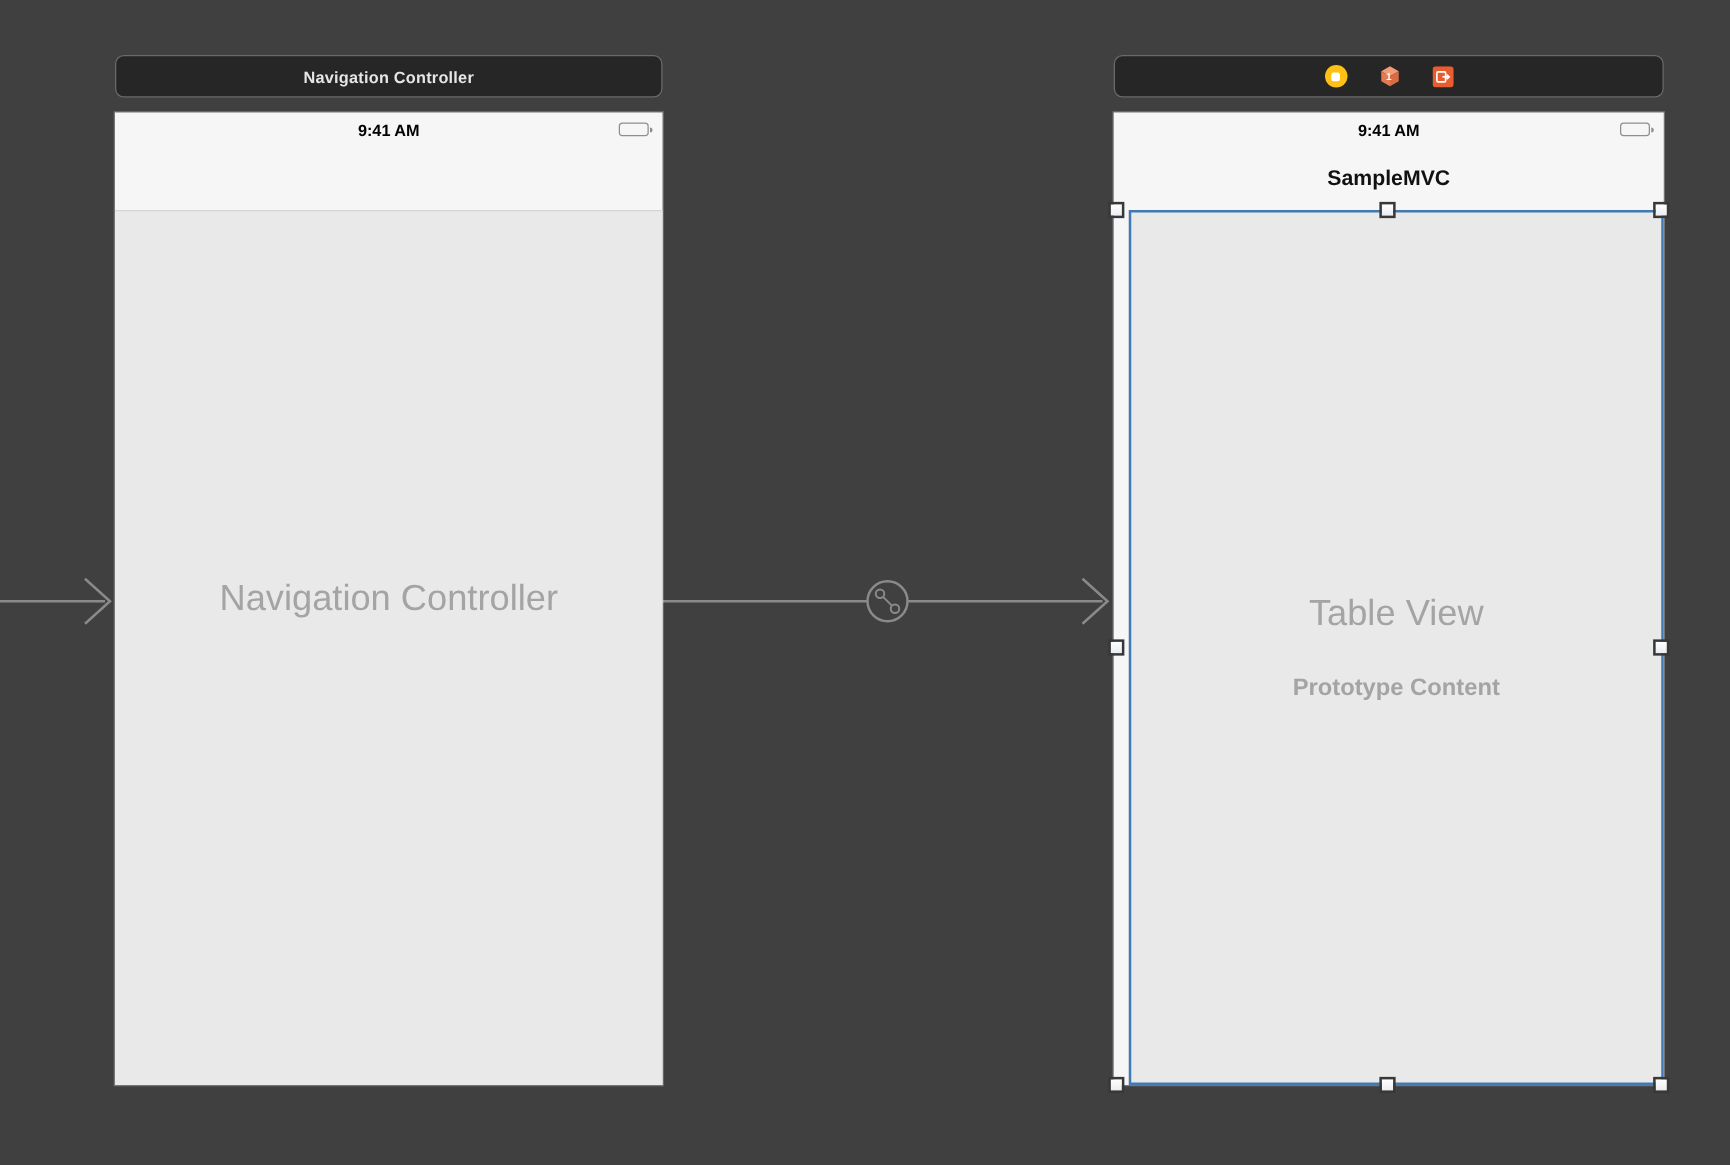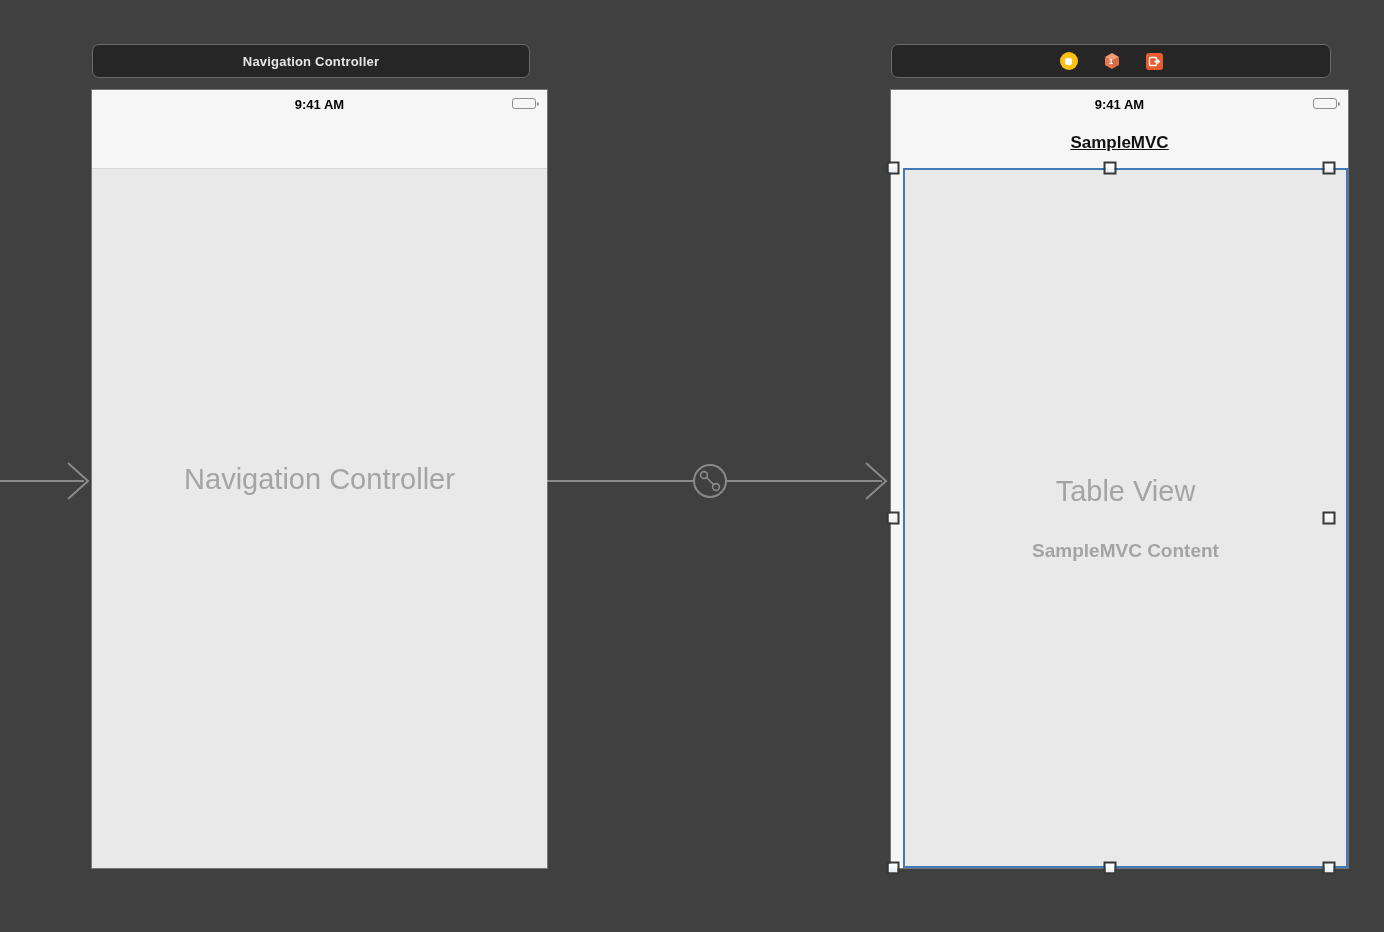--- a/index.html
+++ b/index.html
@@ -10,31 +10,31 @@
   .scene-titlebar{position:absolute;height:34px;background:#262626;border:1px solid #6a6a6a;
     border-radius:7px;display:flex;align-items:center;justify-content:center;box-sizing:border-box;}
   .scene-titlebar .tb-label{color:#e6e6e6;font-size:13px;font-weight:700;letter-spacing:.2px;}
   .tb-icons{display:flex;align-items:center;gap:25px;}
 
   
   .vc-icon{width:18px;height:18px;border-radius:50%;display:flex;align-items:center;justify-content:center;}
   .vc-icon .sq{width:7px;height:7px;background:#fff;border-radius:2px;}
 
   
-  .device{position:absolute;background:#f6f6f6;box-shadow:0 0 0 1px rgba(255,255,255,.28);padding-left:17px;}
+  .device{position:absolute;background:#f6f6f6;box-shadow:0 0 0 1px rgba(255,255,255,.28);}
   .statusbar{position:absolute;top:0;left:0;right:0;height:28px;display:flex;align-items:center;justify-content:center;}
   .status-time{font-size:13px;font-weight:700;color:#000;}
   .battery{position:absolute;right:11px;top:8px;width:24px;height:11px;border:1px solid #8e8e8e;
     border-radius:3px;box-sizing:border-box;padding:1px;}
   .battery::after{content:"";position:absolute;right:-4px;top:3px;width:2px;height:4px;background:#8e8e8e;
     border-radius:0 2px 2px 0;}
   .battery .fill{width:100%;height:100%;background:#000;border-radius:1px;}
 
   .nav-title{position:absolute;top:28px;left:0;right:0;height:50px;display:flex;align-items:center;justify-content:center;
-    font-size:17px;font-weight:700;color:#111;text-decoration:underline;}
+    font-size:17px;font-weight:700;color:#111;}
 
   .content-area{position:absolute;top:78px;left:0;right:0;bottom:0;background:#e9e9e9;border-top:1px solid #d6d6d6;}
   .center-label-wrap{position:absolute;inset:0;display:flex;align-items:center;justify-content:center;}
   .big-gray-label{font-size:29px;font-weight:500;color:#a4a4a4;}
 
   .tableview{position:absolute;top:78px;left:0;right:0;bottom:0;background:#e9e9e9;
     border:2px solid #4379b2;box-sizing:border-box;display:flex;flex-direction:column;
     align-items:center;justify-content:center;gap:32px;margin-left:12px;}
   .proto-label{font-size:19px;font-weight:700;color:#a4a4a4;}
 
@@ -106,21 +106,21 @@
   </div>
 
   <div class="device" style="left:891px;top:90px;width:440px;height:778px;">
     <div class="statusbar">
       <span class="status-time">9:41 AM</span>
       <span class="battery"><span class="fill"></span></span>
     </div>
     <div class="nav-title">SampleMVC</div>
     <div class="tableview">
       <span class="big-gray-label">Table View</span>
-      <span class="proto-label">SampleMVC Content</span>
+      <span class="proto-label">Prototype Content</span>
     </div>
   </div>
 
   <div class="handle" style="left:893px;top:168px;"></div>
   <div class="handle" style="left:1110px;top:168px;"></div>
   <div class="handle" style="left:1329px;top:168px;"></div>
   <div class="handle" style="left:893px;top:518px;"></div>
   <div class="handle" style="left:1329px;top:518px;"></div>
   <div class="handle" style="left:893px;top:868px;"></div>
   <div class="handle" style="left:1110px;top:868px;"></div>

